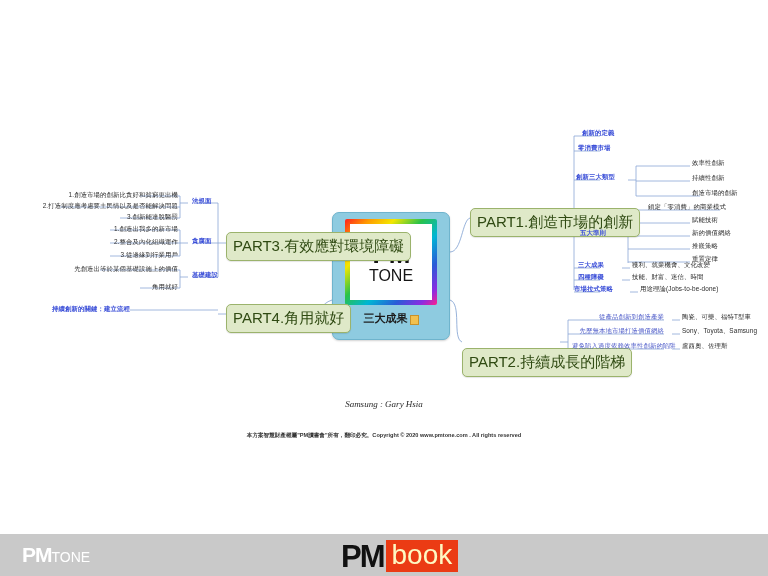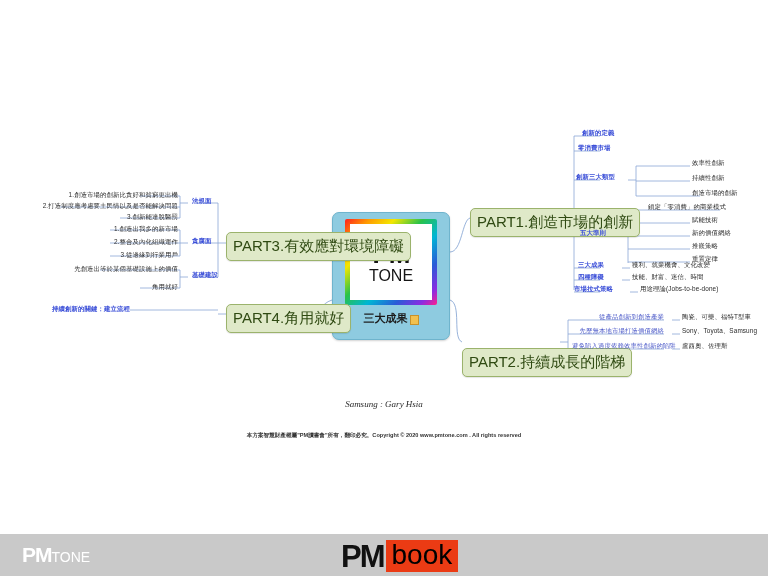--- a/index.html
+++ b/index.html
@@ -105,21 +105,21 @@
     position:absolute;left:22px;top:10px;
     color:#fff;line-height:1;display:flex;align-items:baseline;
   }
   .bar-logo .pm{font-size:21px;font-weight:bold;letter-spacing:-1px;}
   .bar-logo .tone{font-size:14px;letter-spacing:0px;}
   .pmbook{
     position:absolute;left:341px;top:540px;display:flex;align-items:center;line-height:1;
   }
   .pmbook .pm{font-size:31px;font-weight:bold;color:#111;letter-spacing:-2px;}
   .pmbook .book{
-    font-size:28px;color:#000000;background:#eb3b14;padding:1px 6px 3px 6px;margin-left:2px;
+    font-size:28px;color:#fef9c3;background:#eb3b14;padding:1px 6px 3px 6px;margin-left:2px;
   }
 </style>
 </head>
 <body>
 
 <div id="slide">
 
   <div id="mindmap">
 
     <svg class="wires" viewBox="0 0 768 530">

